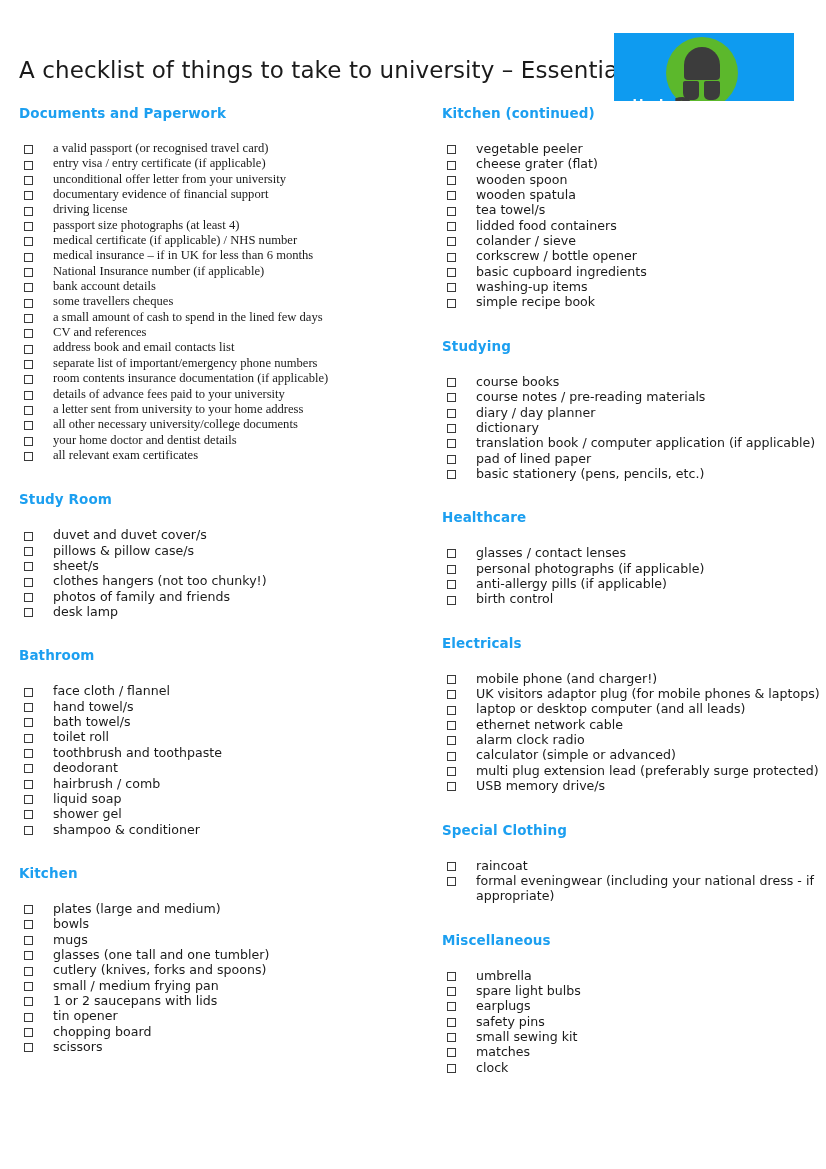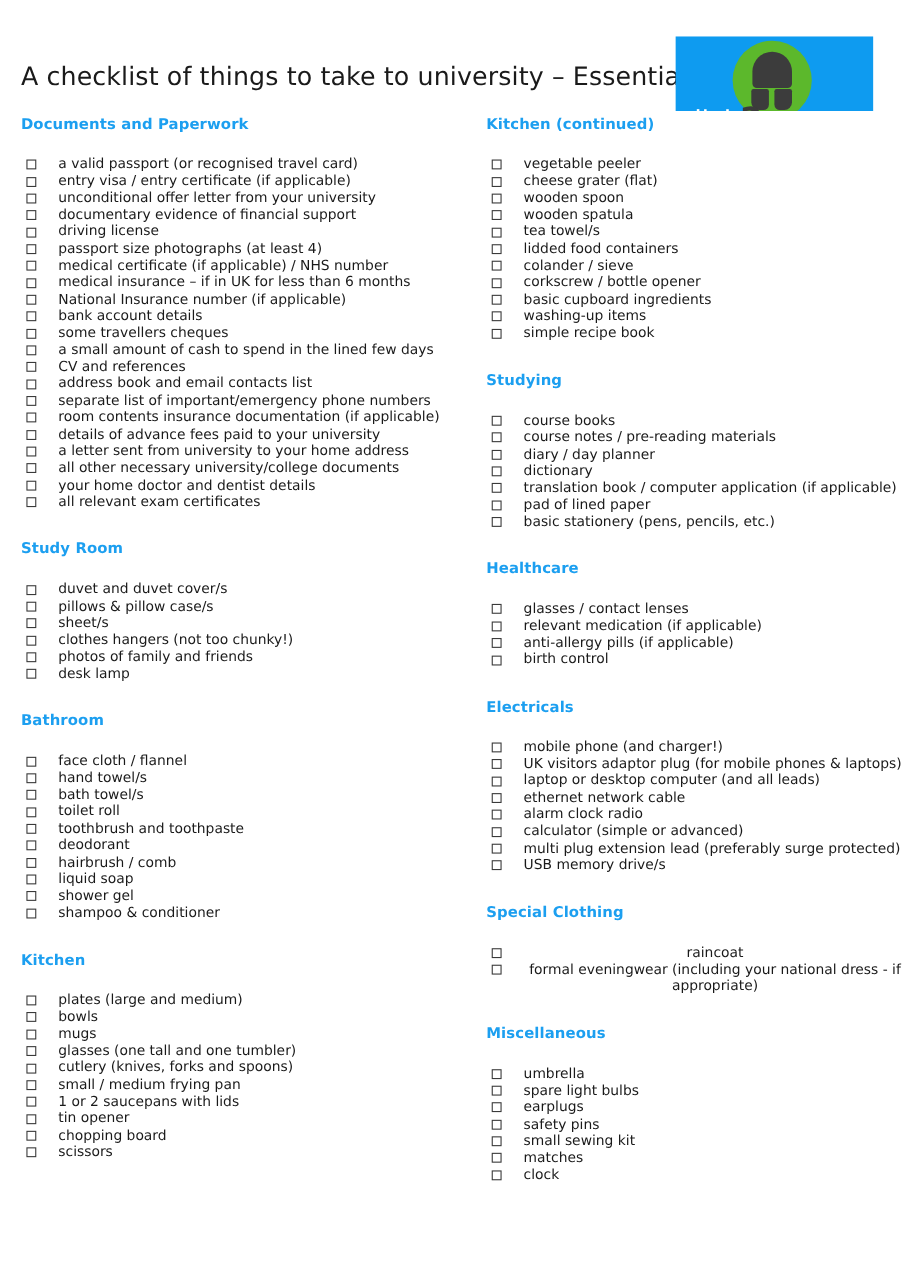--- a/index.html
+++ b/index.html
@@ -160,21 +160,21 @@
     <div class="logo-bg"></div>
     <div class="logo-circle"></div>
     <div class="cap-top"></div>
     <div class="cap-left"></div>
     <div class="cap-right"></div>
     <div class="logo-word"><span class="logo-click">click</span><span class="logo-two">2</span><span class="logo-campus">campus</span></div>
   </div>
 
   <div class="col col-left" id="col-left">
       <div class="section-heading" style="position: absolute; top: 105px;">Documents and Paperwork</div>
-      <ul class="check-list" style="position: absolute; top: 141px; width: 100%;">
+      <ul class="check-list" style="position: absolute; top: 141px; width: 100%; font-family: Liberation Serif, serif;">
         <li><span class="box"></span><span class="txt">a valid passport (or recognised travel card)</span></li>
         <li><span class="box"></span><span class="txt">entry visa / entry certificate (if applicable)</span></li>
         <li><span class="box"></span><span class="txt">unconditional offer letter from your university</span></li>
         <li><span class="box"></span><span class="txt">documentary evidence of financial support</span></li>
         <li><span class="box"></span><span class="txt">driving license</span></li>
         <li><span class="box"></span><span class="txt">passport size photographs (at least 4)</span></li>
         <li><span class="box"></span><span class="txt">medical certificate (if applicable) / NHS number</span></li>
         <li><span class="box"></span><span class="txt">medical insurance – if in UK for less than 6 months</span></li>
         <li><span class="box"></span><span class="txt">National Insurance number (if applicable)</span></li>
         <li><span class="box"></span><span class="txt">bank account details</span></li>
@@ -247,37 +247,37 @@
         <li><span class="box"></span><span class="txt">course notes / pre-reading materials</span></li>
         <li><span class="box"></span><span class="txt">diary / day planner</span></li>
         <li><span class="box"></span><span class="txt">dictionary</span></li>
         <li><span class="box"></span><span class="txt">translation book / computer application (if applicable)</span></li>
         <li><span class="box"></span><span class="txt">pad of lined paper</span></li>
         <li><span class="box"></span><span class="txt">basic stationery (pens, pencils, etc.)</span></li>
       </ul>
       <div class="section-heading" style="position: absolute; top: 509.3px;">Healthcare</div>
       <ul class="check-list" style="position: absolute; top: 545.3px; width: 100%;">
         <li><span class="box"></span><span class="txt">glasses / contact lenses</span></li>
-        <li><span class="box"></span><span class="txt">relevant medication (if applicable)</span></li>
+        <li><span class="box"></span><span class="txt">personal photographs (if applicable)</span></li>
         <li><span class="box"></span><span class="txt">anti-allergy pills (if applicable)</span></li>
         <li><span class="box"></span><span class="txt">birth control</span></li>
       </ul>
       <div class="section-heading" style="position: absolute; top: 634.7px;">Electricals</div>
       <ul class="check-list" style="position: absolute; top: 670.7px; width: 100%;">
         <li><span class="box"></span><span class="txt">mobile phone (and charger!)</span></li>
         <li><span class="box"></span><span class="txt">UK visitors adaptor plug (for mobile phones &amp; laptops)</span></li>
         <li><span class="box"></span><span class="txt">laptop or desktop computer (and all leads)</span></li>
         <li><span class="box"></span><span class="txt">ethernet network cable</span></li>
         <li><span class="box"></span><span class="txt">alarm clock radio</span></li>
         <li><span class="box"></span><span class="txt">calculator (simple or advanced)</span></li>
         <li><span class="box"></span><span class="txt">multi plug extension lead (preferably surge protected)</span></li>
         <li><span class="box"></span><span class="txt">USB memory drive/s</span></li>
       </ul>
       <div class="section-heading" style="position: absolute; top: 821.5px;">Special Clothing</div>
-      <ul class="check-list" style="position: absolute; top: 857.5px; width: 100%; text-align: center;">
+      <ul class="check-list" style="position: absolute; top: 857.5px; width: 100%;">
         <li><span class="box"></span><span class="txt">raincoat</span></li>
         <li><span class="box"></span><span class="txt">formal eveningwear (including your national dress - if appropriate)</span></li>
       </ul>
       <div class="section-heading" style="position: absolute; top: 931.55px;">Miscellaneous</div>
       <ul class="check-list" style="position: absolute; top: 967.55px; width: 100%;">
         <li><span class="box"></span><span class="txt">umbrella</span></li>
         <li><span class="box"></span><span class="txt">spare light bulbs</span></li>
         <li><span class="box"></span><span class="txt">earplugs</span></li>
         <li><span class="box"></span><span class="txt">safety pins</span></li>
         <li><span class="box"></span><span class="txt">small sewing kit</span></li>

